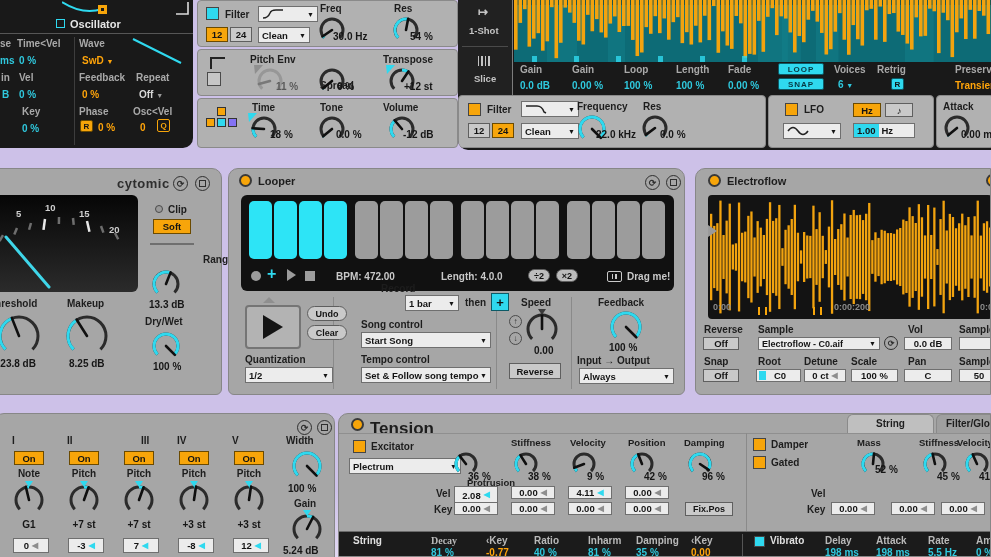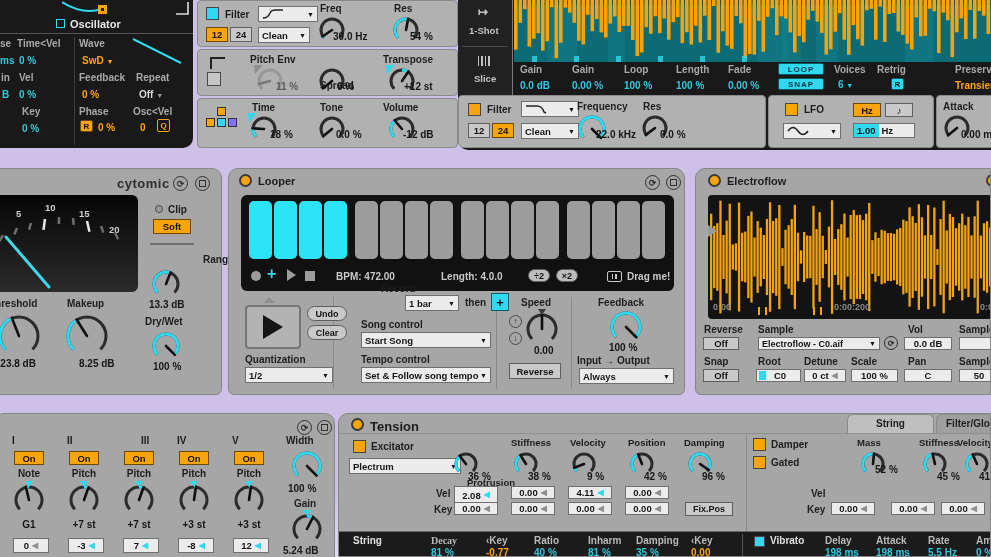--- a/index.html
+++ b/index.html
@@ -434,21 +434,21 @@
           <path d="M10.564971157455597,38.4350288425444 A19,19 0 0 1 17.005633498991116,7.334246768123226" fill="none" stroke="#2fd9ef" stroke-width="3"></path>
           <line x1="24" y1="25" x2="16.821571222648778" y2="6.8693585251790985" stroke="#101010" stroke-width="2.6" stroke-linecap="round"></line>
         </svg></span>
     <span class="v dk" style="left:10px;top:190px;">-23.8 dB</span>
     <span class="lbl" style="left:80px;top:130px;">Makeup</span>
     <span class="knob" style="left:76px;top:142px;"><svg width="48" height="48">
           <path d="M10.564971157455597,38.4350288425444 A19,19 0 1 1 37.435028842544405,38.4350288425444" fill="none" stroke="#2b2b2b" stroke-width="3"></path>
           <path d="M10.564971157455597,38.4350288425444 A19,19 0 0 1 13.819290895399062,8.957769415461716" fill="none" stroke="#2fd9ef" stroke-width="3"></path>
           <line x1="24" y1="25" x2="13.551377497909563" y2="8.535605452710708" stroke="#101010" stroke-width="2.6" stroke-linecap="round"></line>
         </svg></span>
-    <span class="v dk" style="left:92px;top:190px;">8.25 dB</span>
+    <span class="v dk" style="left:82px;top:190px;">8.25 dB</span>
   </div>
 
   <div class="panel gray" id="looper" style="left:228px;top:168px;width:457px;height:227px;border-radius:10px 10px 6px 6px;">
     <span class="led" style="left:10px;top:5px;"></span>
     <span class="lbl" style="left:29px;top:7px;font-size:11px;">Looper</span>
     <span class="icirc" style="left:416px;top:6px;">⟳</span>
     <span class="icirc" style="left:437px;top:6px;">
         <span class="isq"></span>
       </span>
     <div class="abs" style="left:12px;top:26px;width:433px;height:96px;background:#111;border-radius:6px;" id="loop-display">
@@ -757,21 +757,21 @@
           <path d="M8.80761184457488,28.192388155425117 A13,13 0 1 1 27.19238815542512,28.192388155425117" fill="none" stroke="#2b2b2b" stroke-width="3"></path>
           <path d="M18,6 A13,13 0 0 1 23.901876496614108,7.4169151855512165" fill="none" stroke="#2fd9ef" stroke-width="3"></path>
           <line x1="18" y1="19" x2="24.12887174648388" y2="6.971411923457033" stroke="#101010" stroke-width="2.6" stroke-linecap="round"></line>
           <polygon points="14,0 22,0 18,6" fill="#2fd9ef"></polygon>
         </svg></span>
     <span class="v dk" style="left:288px;top:132px;">5.24 dB</span>
   </div>
 
   <div class="panel gray" id="tension" style="left:338px;top:413px;width:653px;height:144px;border-radius:10px 0 0 0;overflow:hidden;">
     <span class="led" style="left:12px;top:4px;"></span>
-    <span class="lbl" style="left:31px;top:6px;font-size:13px;">Tension</span>
+    <span class="lbl" style="left:31px;top:6px;font-size:17px;">Tension</span>
     <div class="abs" style="left:508px;top:0;width:87px;height:19px;background:#bfbfbf;border:1px solid #8a8a8a;border-bottom:none;border-radius:6px 6px 0 0;box-sizing:border-box;display:flex;align-items:center;justify-content:center;">
       <span class="lbl" style="position:static;">String</span>
     </div>
     <div class="abs" style="left:597px;top:0;width:60px;height:19px;background:#9f9f9f;border:1px solid #8a8a8a;border-bottom:none;border-radius:6px 6px 0 0;box-sizing:border-box;display:flex;align-items:center;padding-left:5px;">
       <span style="width:6px;height:6px;border-radius:50%;background:#e89b2d;margin-right:4px;"></span>
       <span class="lbl" style="position:static;white-space:nowrap;">Filter/Global</span>
     </div>
     <div class="hline" style="left:0;top:19px;width:653px;"></div>
     <div class="vline" style="left:407px;top:19px;height:98px;"></div>
     <div class="hline" style="left:0;top:117px;width:653px;background:#6a6a6a;"></div>

